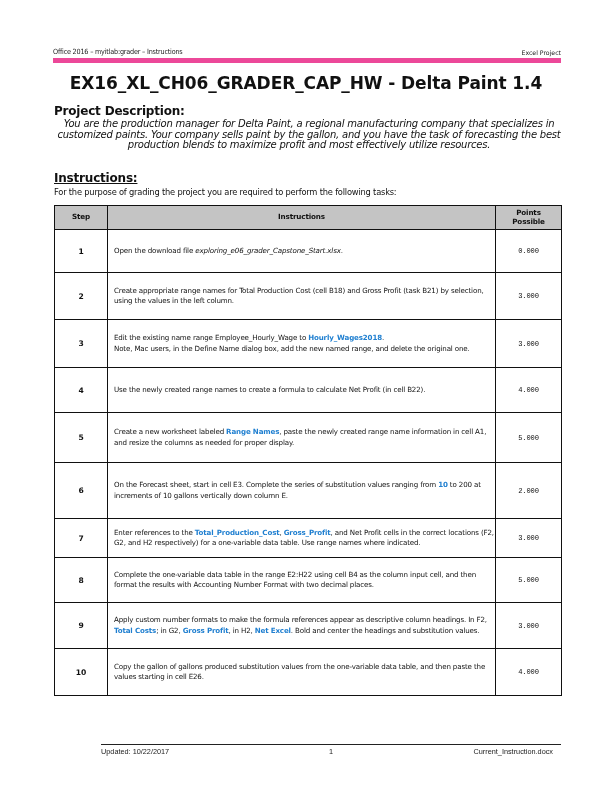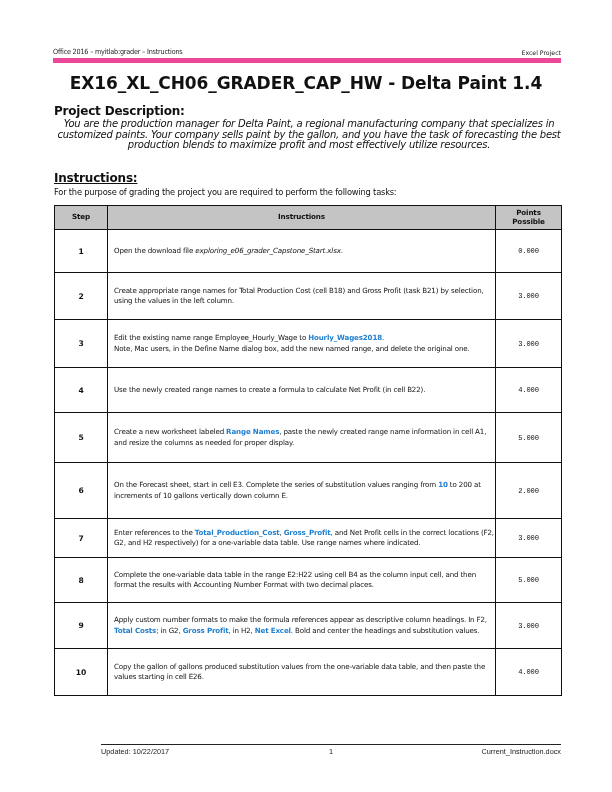--- a/index.html
+++ b/index.html
@@ -15,21 +15,21 @@
   table.steps th, table.steps td { border: 1.6px solid #111; }
   table.steps th { background: #c4c4c4; font-weight: bold; height: 23px; padding: 0; text-align: center; font-size: 7.2px; line-height: 8.5px; }
   table.steps td.step { width: 50px; text-align: center; font-weight: bold; font-size: 7.6px; }
   table.steps td.instr { padding: 0 0 0 6px; line-height: 10.3px; vertical-align: middle; }
   table.steps td.pts { width: 63px; text-align: center; font-size: 7.1px; font-family: Liberation Mono, monospace; }
   .blue { color: #1f7fd0; font-weight: bold; }
   .ital { font-style: italic; }
   .ftr { position: absolute; left: 53px; right: 51px; top: 744px; border-top: 1px solid #222; height: 14px; font-family: "Liberation Sans", sans-serif; font-size: 7.3px; color: #222; margin-left: 48px; }
   .ftr-left { position: absolute; left: 0; top: 2px; }
   .ftr-mid { position: absolute; left: 0; right: 0; top: 2px; text-align: center; }
-  .ftr-right { position: absolute; right: 0; top: 2px; }
+  .ftr-right { position: absolute; right: 8px; top: 2px; }
 </style>
 </head>
 <body>
 
 <div class="hdr">
   <span class="hdr-left">Office 2016 – myitlab:grader – Instructions</span>
   <span class="hdr-right">Excel Project</span>
 </div>
 
 <div class="title">EX16_XL_CH06_GRADER_CAP_HW - Delta Paint 1.4</div>

